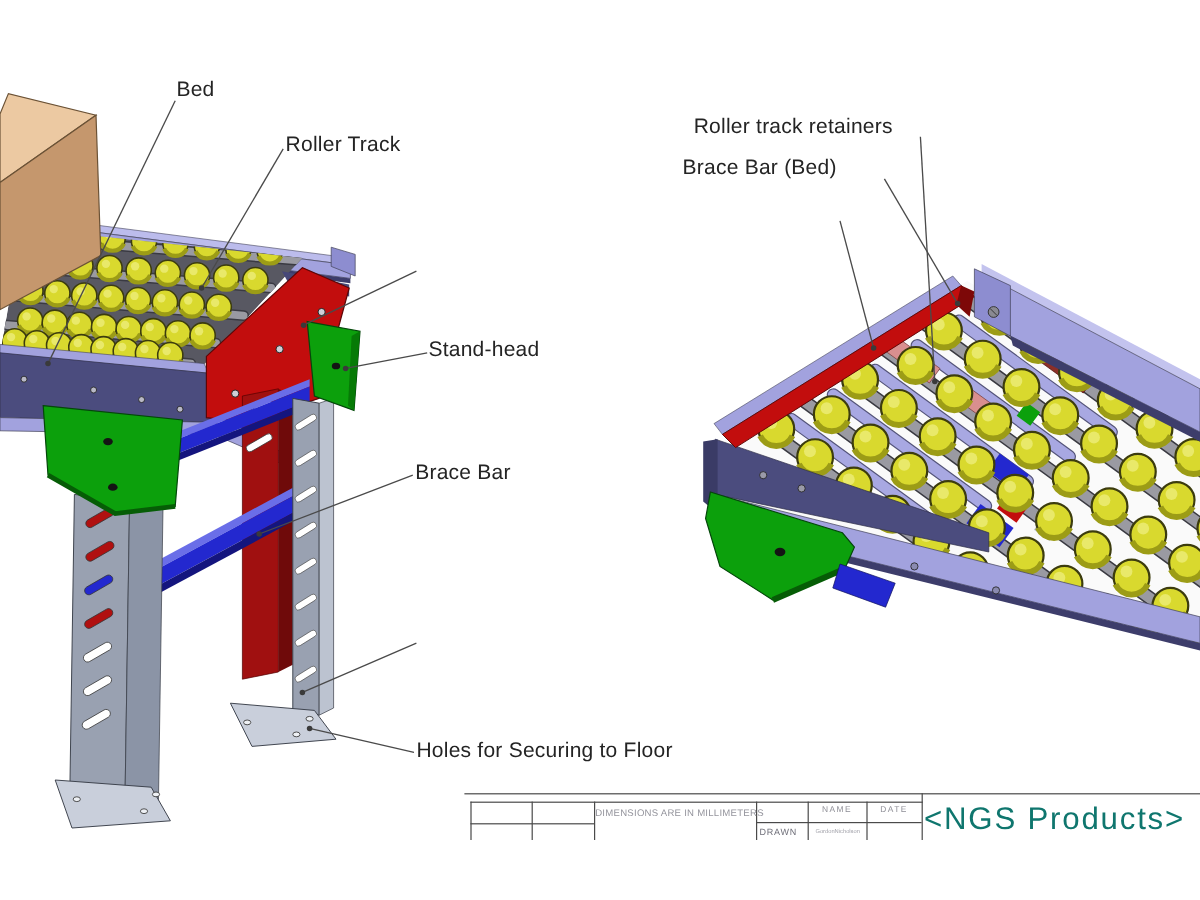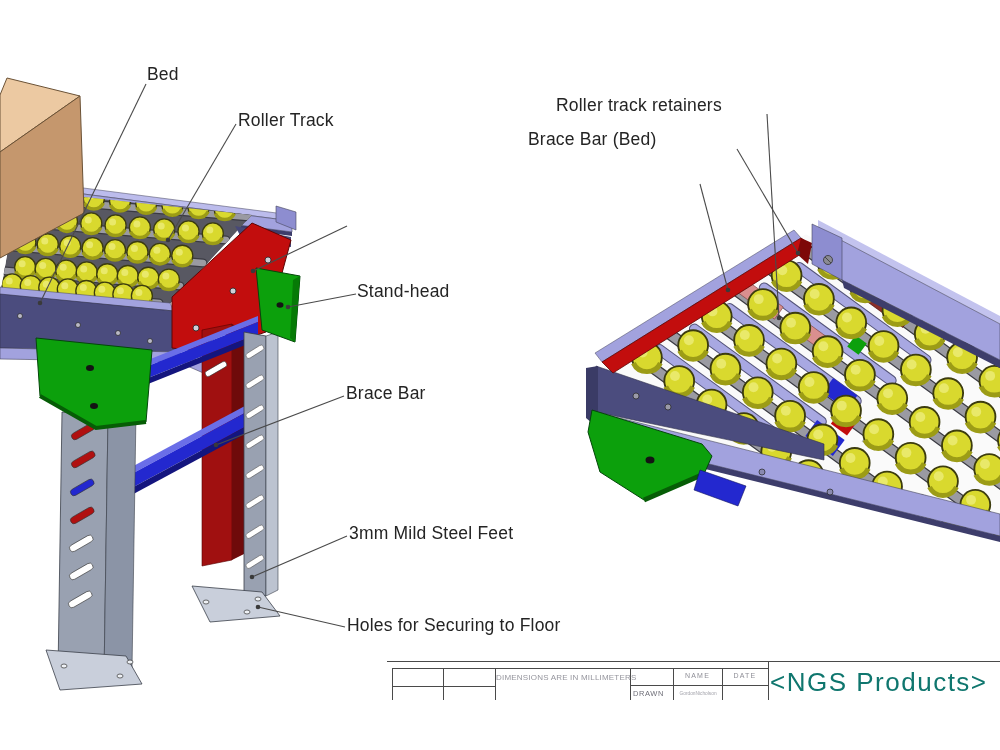--- a/index.html
+++ b/index.html
@@ -1,20 +1,20 @@
 <!DOCTYPE html>
 <html><head>
 <meta charset="utf-8">
 <style>
   html,body{margin:0;padding:0;background:#fff;}
   #page{position:relative;width:1000px;height:750px;background:#ffffff;overflow:hidden;
         font-family:"Liberation Sans",sans-serif;}
   #cad{position:absolute;left:0;top:0;width:1000px;height:750px;}
   .lbl{position:absolute;font-size:17.5px;color:#242424;letter-spacing:.2px;white-space:nowrap;}
-  .lbl.r{text-align:left;width:210px;}
+  .lbl.r{text-align:center;width:210px;}
   
   .tb-line{position:absolute;background:#4a4a4a;}
   .tb-txt{position:absolute;color:#95959d;white-space:nowrap;}
   .tb-dim{font-size:8px;width:133px;text-align:center;letter-spacing:.2px;}
   .tb-hdr{font-size:7px;text-align:center;letter-spacing:1.2px;color:#8e8e96;}
   .tb-drawn{font-size:7.5px;color:#6f6f79;letter-spacing:.6px;text-align:right;}
   .tb-name{font-size:6px;text-align:center;color:#a2a2aa;transform:scale(.8);transform-origin:center;}
   .tb-company{font-size:26px;color:#0f766e;letter-spacing:1.5px;width:228px;text-align:left;font-weight:400;}
 </style>
 </head>
@@ -368,21 +368,20 @@
           <line x1="700" y1="184" x2="728" y2="290"></line>
           <circle cx="728" cy="290" r="2.3" fill="#3a3a3a" stroke="none"></circle>
         </g>
   </g>
 </svg>
 
 <div class="lbl" style="left:147px;top:64px">Bed</div>
 <div class="lbl" style="left:238px;top:110px">Roller Track</div>
 <div class="lbl" style="left:357px;top:281px">Stand-head</div>
 <div class="lbl" style="left:346px;top:383px">Brace Bar</div>
-<div class="lbl" style="left:349px;top:523px">3mm Mild Steel Feet</div>
 <div class="lbl" style="left:347px;top:615px">Holes for Securing to Floor</div>
 <div class="lbl r" style="left:556px;top:95px">Roller track retainers</div>
 <div class="lbl r" style="left:528px;top:129px">Brace Bar (Bed)</div>
 
 <div>
   <div class="tb-line" style="left:387px;top:661px;width:613px;height:1px"></div>
   <div class="tb-line" style="left:392px;top:668px;width:377px;height:1px"></div>
   <div class="tb-line" style="left:392px;top:686px;width:103px;height:1px"></div>
   <div class="tb-line" style="left:630px;top:685px;width:138px;height:1px"></div>
   <div class="tb-line" style="left:392px;top:668px;width:1px;height:32px"></div>

